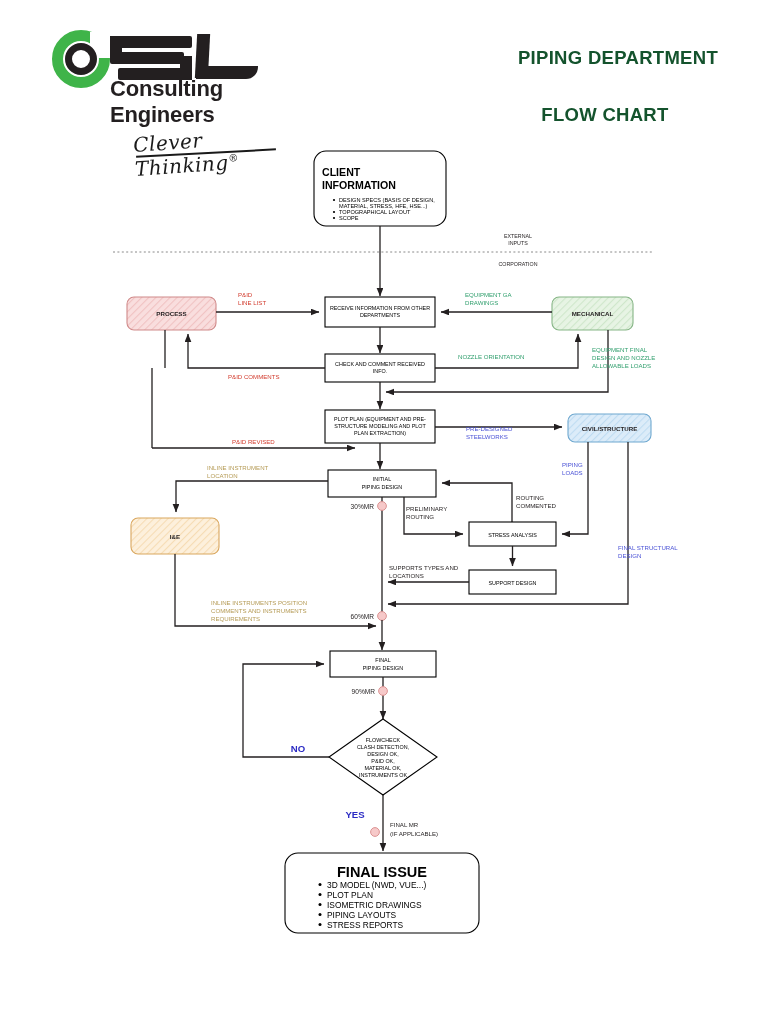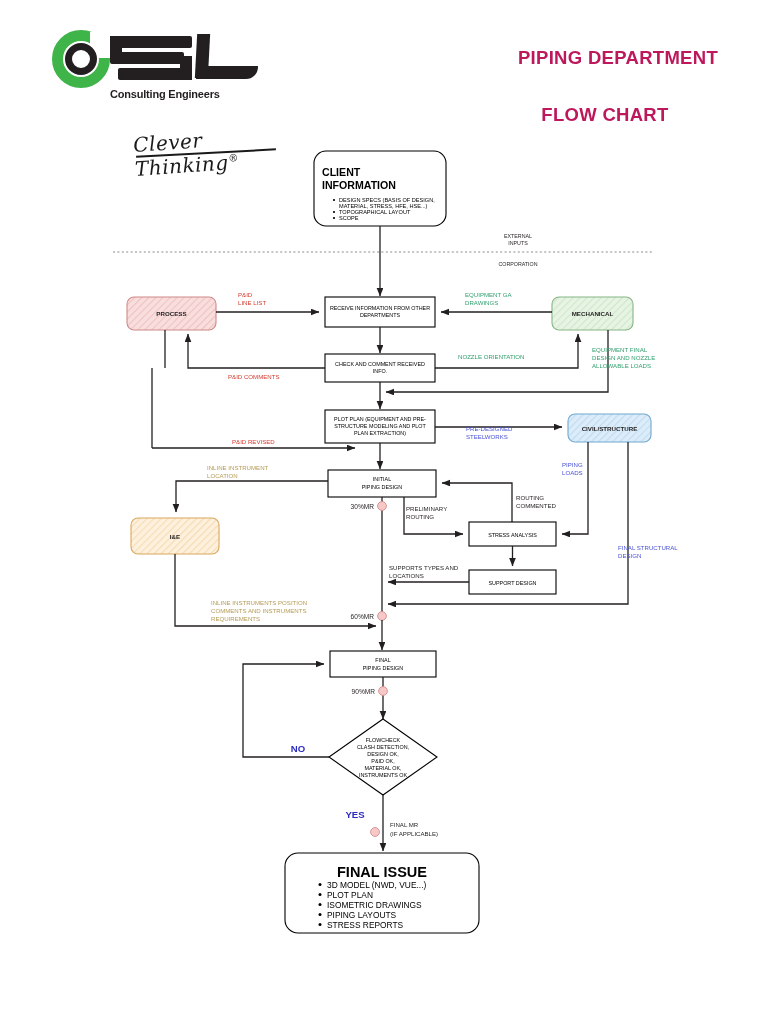--- a/index.html
+++ b/index.html
@@ -22,31 +22,31 @@
   .s1{left:10px;top:2px;width:74px;}
   .s2{left:2px;top:18px;width:74px;}
   .s3{left:10px;top:34px;width:74px;}
   .s-side1{position:absolute;left:2px;top:2px;width:12px;height:22px;background:#231f20;}
   .s-side2{position:absolute;left:72px;top:22px;width:12px;height:24px;background:#231f20;}
   .l-letter{position:absolute;left:150px;top:6px;width:66px;height:48px;}
   .l-v{position:absolute;left:0;top:0;width:13px;height:44px;background:#231f20;
        transform:skewX(-3deg);}
   .l-h{position:absolute;left:0;top:32px;width:62px;height:13px;background:#231f20;
        border-bottom-right-radius:12px;}
-  .logo-sub{position:absolute;left:64px;top:60px;font-size:11px;font-weight:bold;
+  .logo-sub{position:absolute;left:64px;top:48px;font-size:22px;font-weight:bold;
        letter-spacing:-.2px;color:#231f20;}
   .tagline{position:absolute;left:88px;top:100px;font-family:"DejaVu Serif",serif;
        font-style:italic;font-size:20px;color:#1a1a1a;transform:rotate(-4deg);
        letter-spacing:.5px;}
   .tagline .reg{font-size:10px;vertical-align:super;font-style:normal;}
   .tagline-underline{position:absolute;left:90px;top:124px;width:140px;height:2px;
        background:#1a1a1a;transform:rotate(-3deg);}
 
   .title{position:absolute;right:50px;top:46px;text-align:right;font-weight:bold;
-       font-size:18.5px;line-height:1.35;color:#be185d;letter-spacing:.3px;}
+       font-size:18.5px;line-height:1.35;color:#14532d;letter-spacing:.3px;}
   .title .l2{display:block;text-align:center;padding-right:26px;margin-top:32px;}
 
   
   svg.flow{position:absolute;left:0;top:0;width:768px;height:1024px;}
   .bx{fill:#ffffff;stroke:#000000;stroke-width:1.1;}
   .ln{stroke:#231f20;stroke-width:1.3;fill:none;}
   .dash{stroke:#8a8a8a;stroke-width:1;stroke-dasharray:2 2.4;fill:none;}
   text{font-family:"Liberation Sans","DejaVu Sans",sans-serif;fill:#000;}
   .t-box{font-size:5.4px;text-anchor:middle;}
   .t-dept{font-size:6.2px;font-weight:bold;text-anchor:middle;fill:#231f20;}

